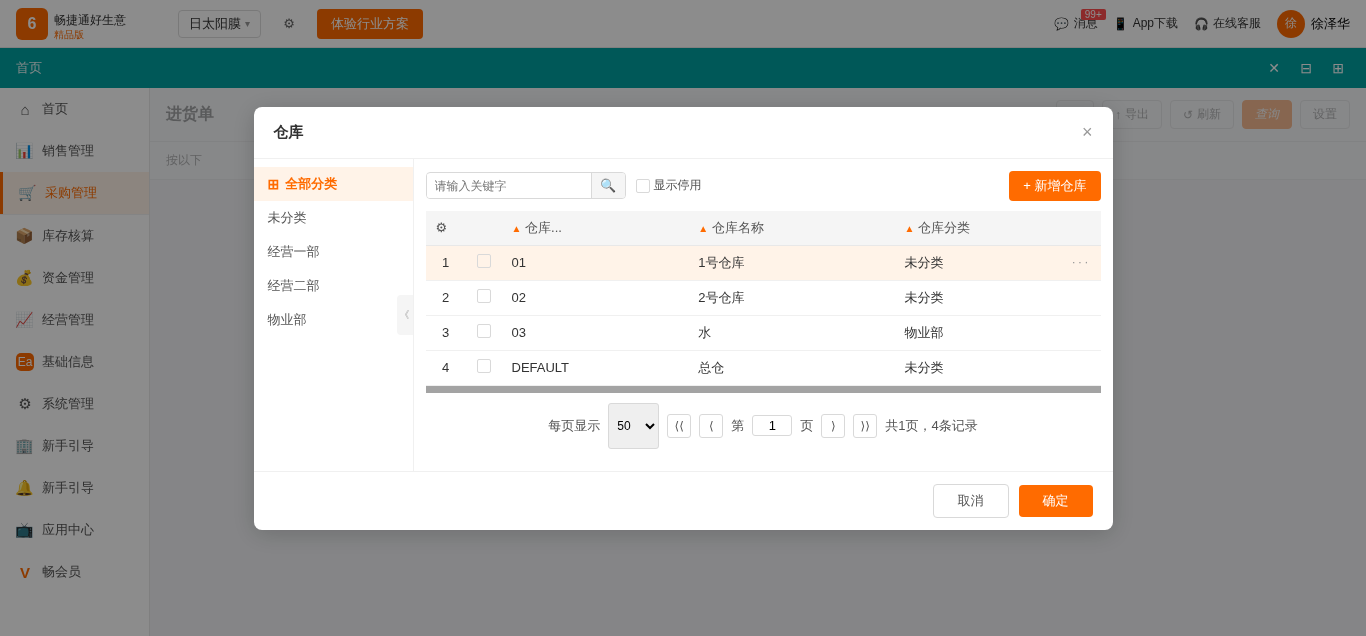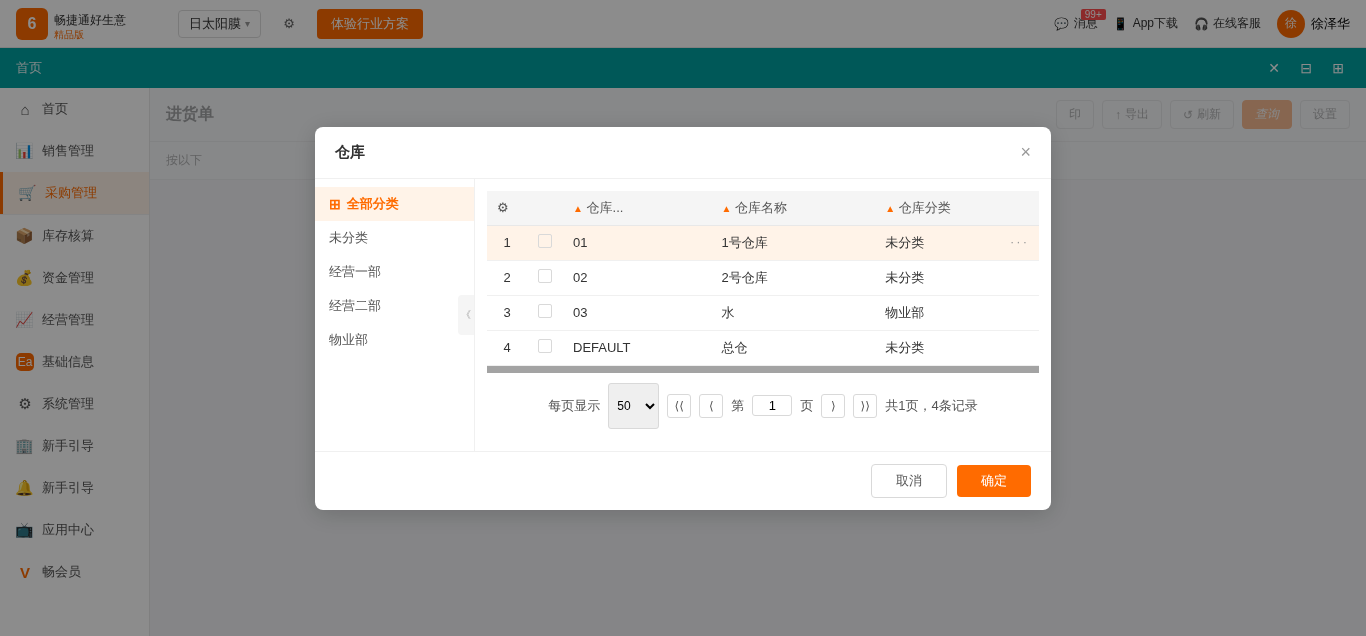--- a/index.html
+++ b/index.html
@@ -50,21 +50,21 @@
     .page-title { font-size: 16px; font-weight: bold; color: #333; }
     .toolbar { display: flex; align-items: center; gap: 8px; }
     .tb-btn { border: 1px solid #d9d9d9; background: #fff; border-radius: 4px; padding: 5px 12px; cursor: pointer; font-size: 12px; color: #555; display: flex; align-items: center; gap: 4px; }
     .tb-btn-primary { background: #ff6b00; color: #fff; border-color: #ff6b00; font-style: italic; }
     .filter-bar { background: #fff; padding: 10px 16px; border-bottom: 1px solid #e8e8e8; display: flex; align-items: center; gap: 8px; font-size: 12px; color: #555; }
 
     
     .overlay { position: fixed; top: 0; left: 0; width: 1366px; height: 636px; background: rgba(0,0,0,0.45); z-index: 100; display: flex; align-items: center; justify-content: center; }
 
     
-    .modal { background: #fff; border-radius: 8px; width: 736px; max-height: 580px; display: flex; flex-direction: column; box-shadow: 0 4px 24px rgba(0,0,0,0.18); }
+    .modal { background: #fff; border-radius: 8px; width: 859px; max-height: 580px; display: flex; flex-direction: column; box-shadow: 0 4px 24px rgba(0,0,0,0.18); }
     .modal-header { display: flex; align-items: center; justify-content: space-between; padding: 16px 20px; border-bottom: 1px solid #f0f0f0; }
     .modal-title { font-size: 15px; font-weight: bold; color: #333; }
     .modal-close { cursor: pointer; color: #999; font-size: 18px; line-height: 1; }
     .modal-body { display: flex; flex: 1; overflow: hidden; }
 
     
     .category-panel { width: 160px; border-right: 1px solid #f0f0f0; padding: 8px 0; flex-shrink: 0; position: relative; }
     .category-all { display: flex; align-items: center; gap: 6px; padding: 8px 14px; background: #fff3e8; color: #ff6b00; font-weight: bold; font-size: 13px; cursor: pointer; }
     .category-all .cat-icon { color: #ff6b00; font-size: 14px; }
     .collapse-arrow { position: absolute; right: 0; top: 50%; transform: translateY(-50%); width: 16px; height: 40px; background: #f5f5f5; border-radius: 4px 0 0 4px; display: flex; align-items: center; justify-content: center; cursor: pointer; color: #999; font-size: 10px; }
@@ -259,20 +259,31 @@
         </div>
         <div class="cat-item">未分类</div>
         <div class="cat-item">经营一部</div>
         <div class="cat-item">经营二部</div>
         <div class="cat-item">物业部</div>
         <div class="collapse-arrow">《</div>
       </div>
 
       <div class="table-panel">
 
+        <div class="table-toolbar">
+          <div class="search-input-wrap">
+            <input class="search-input" type="text" placeholder="请输入关键字" style="">
+            <div class="search-icon-btn">🔍</div>
+          </div>
+          <label class="show-disabled">
+            <span class="checkbox-sq"></span>
+            <span>显示停用</span>
+          </label>
+          <button class="add-warehouse-btn">+ 新增仓库</button>
+        </div>
 
         <div style="overflow:auto;flex:1;">
           <table class="wh-table">
             <thead>
               <tr>
                 <th class="col-gear">
                   <span>⚙</span>
                 </th>
                 <th class="col-check"></th>
                 <th>

